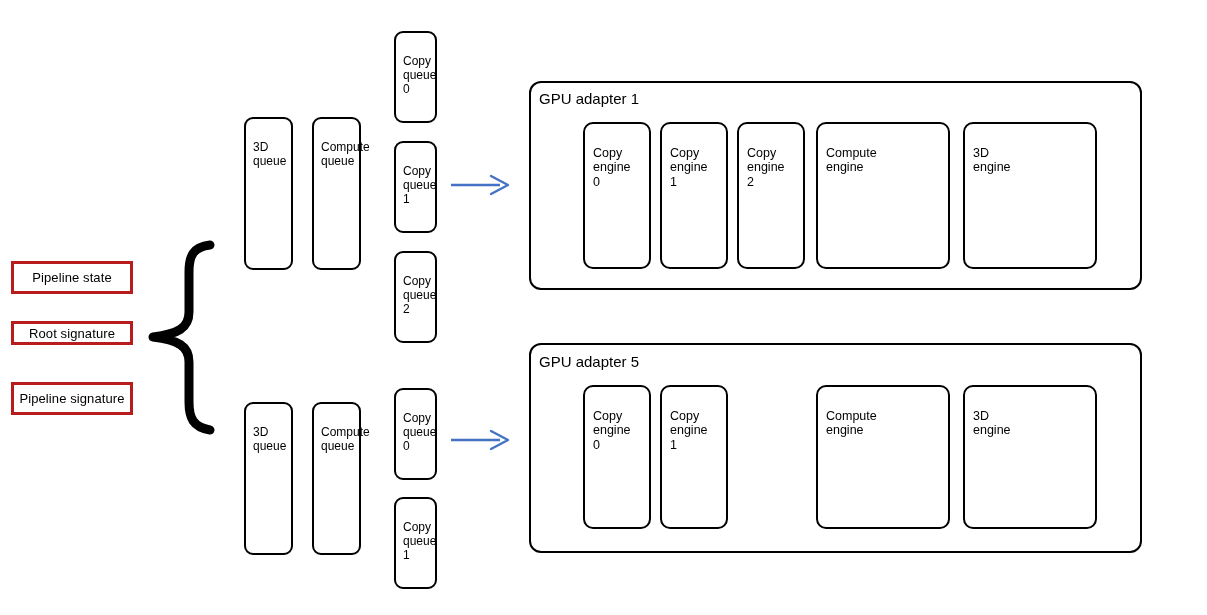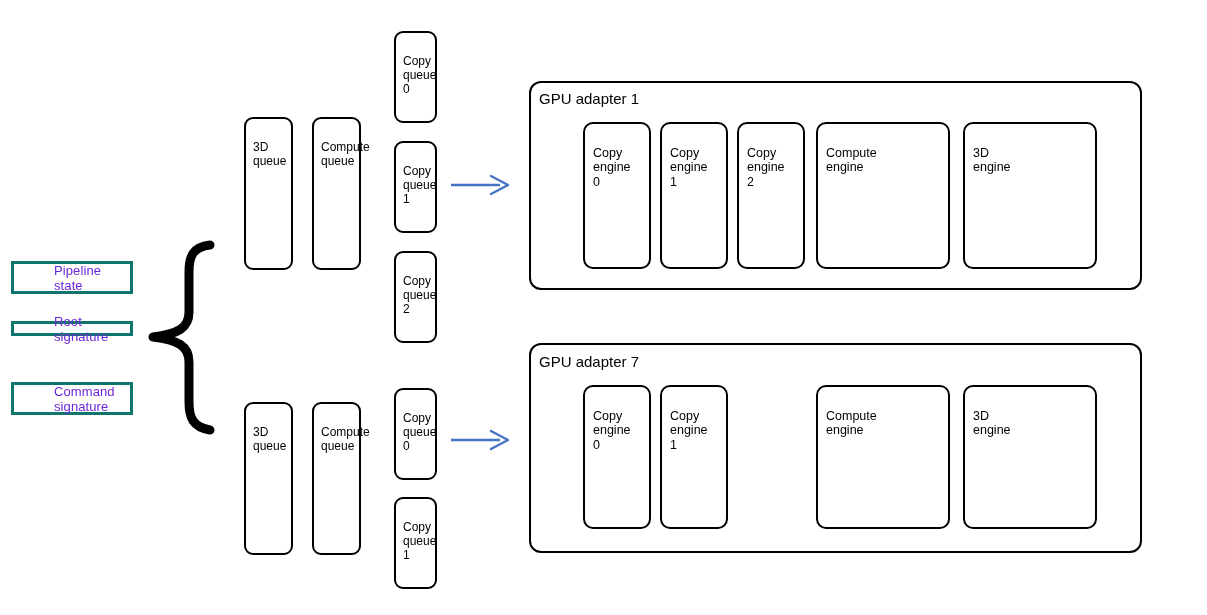--- a/index.html
+++ b/index.html
@@ -18,28 +18,27 @@
   }
 
   
   .box {
     position: absolute;
     box-sizing: border-box;
     background: #ffffff;
   }
 
   .orange-box {
-    border: 3px solid #0f766e;
+    border: 3px solid #b91c1c;
     display: flex;
     align-items: center;
     justify-content: center;
     font-size: 13px;
-    color: #6d28d9;
+    color: #000000;
     letter-spacing: 0.1px;
-    padding-left: 40px;
   }
 
   .queue-box {
     border: 2px solid #000000;
     border-radius: 9px;
     padding: 7px 6px 0 7px;
     font-size: 12px;
     line-height: 14px;
     color: #000000;
     white-space: pre-line;
@@ -79,26 +78,26 @@
 </style>
 </head>
 <body>
 
 <div id="canvas">
 
   <div class="box orange-box" style="left:11px; top:261px; width:122px; height:33px;">
     <span>Pipeline state</span>
   </div>
 
-  <div class="box orange-box" style="left:11px; top:321px; width:122px; height:15px;">
+  <div class="box orange-box" style="left:11px; top:321px; width:122px; height:24px;">
     <span>Root signature</span>
   </div>
 
   <div class="box orange-box" style="left:11px; top:382px; width:122px; height:33px;">
-    <span>Command signature</span>
+    <span>Pipeline signature</span>
   </div>
 
   <svg class="overlay" viewBox="0 0 1207 615">
 
     <g>
       <path d="M 210,245
                C 193,247 189,256 189,272
                L 189,312
                C 189,328 178,334 153,337
                C 178,340 189,346 189,362
@@ -194,21 +193,21 @@
 engine</span>
   </div>
 
   <div class="box engine-box" style="left:963px; top:122px; width:134px; height:147px;">
     <span>3D
 engine</span>
   </div>
 
   <div class="box adapter-box" style="left:529px; top:343px; width:613px; height:210px;">
   </div>
-  <div class="adapter-title" style="left:539px; top:353px;">GPU adapter 7</div>
+  <div class="adapter-title" style="left:539px; top:353px;">GPU adapter 5</div>
 
   <div class="box engine-box" style="left:583px; top:385px; width:68px; height:144px;">
     <span>Copy
 engine
 0</span>
   </div>
 
   <div class="box engine-box" style="left:660px; top:385px; width:68px; height:144px;">
     <span>Copy
 engine

